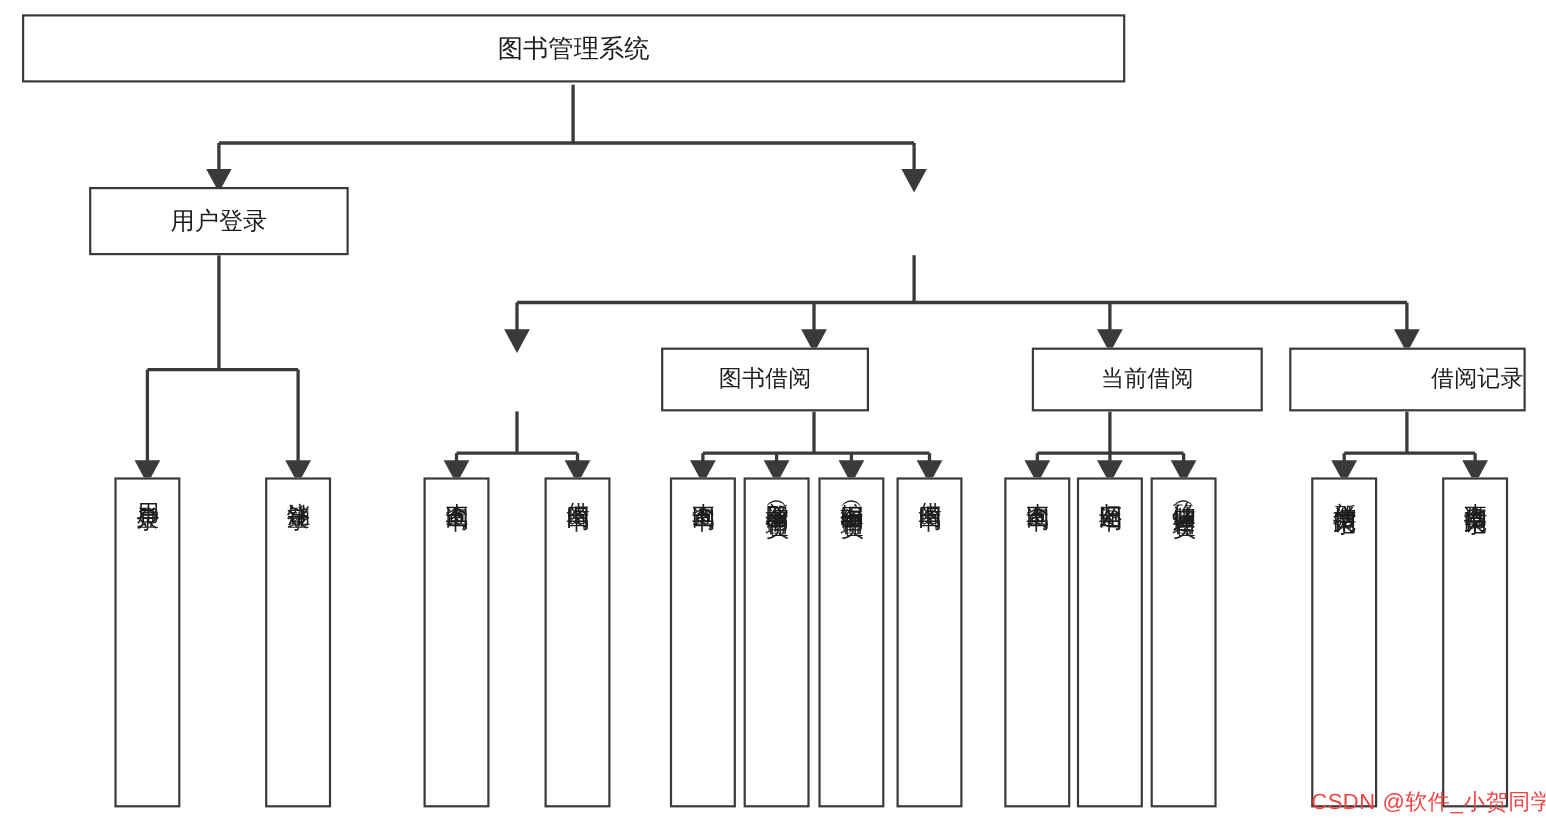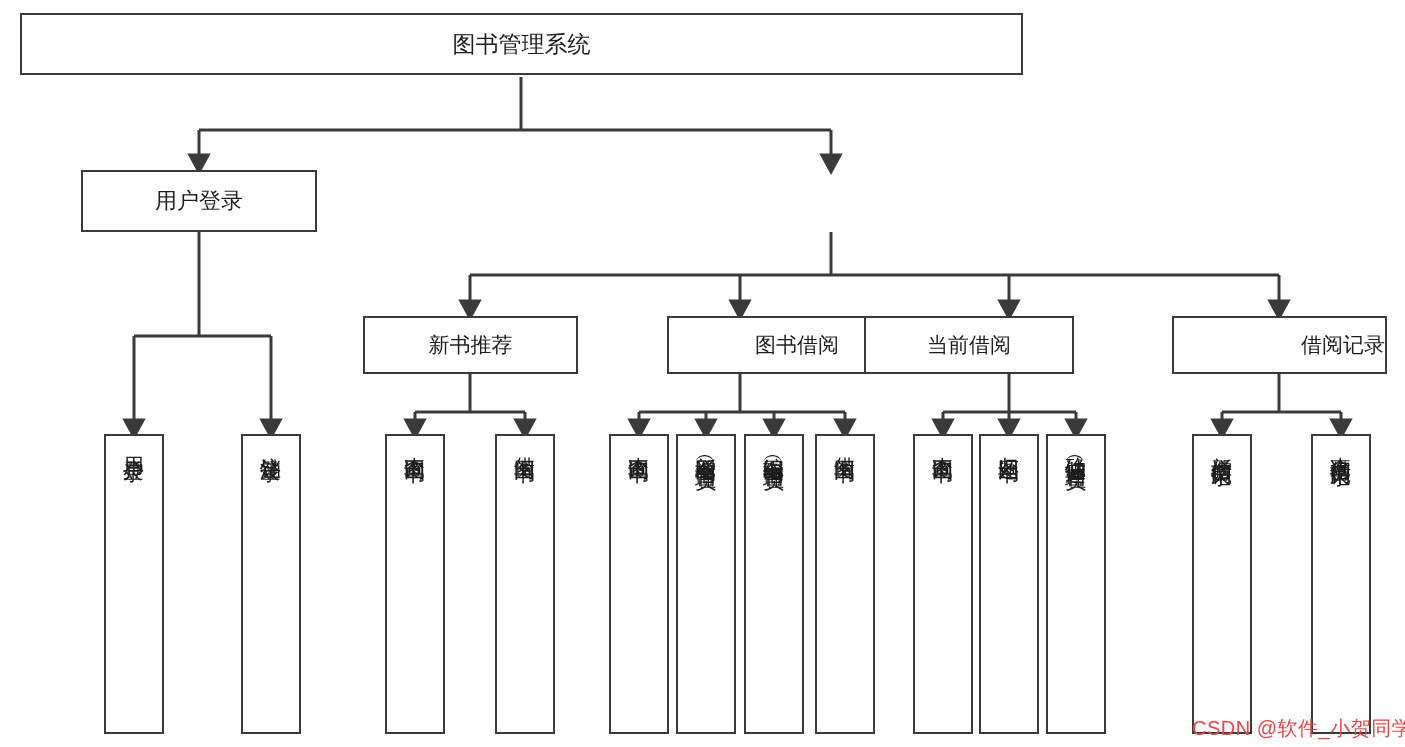--- a/index.html
+++ b/index.html
@@ -129,27 +129,24 @@
   </svg>
 
   <div class="node root" style="left:20px; top:13px; width:1003px; height:62px;">
     <span class="label">图书管理系统</span>
   </div>
 
   <div class="node level2" style="left:81px; top:170px; width:236px; height:62px;">
     <span class="label">用户登录</span>
   </div>
 
-  <div class="node level3" style="left:363px; top:316px; width:215px; height:58px;">
-    <span class="label">新书推荐</span>
-  </div>
-  <div class="node level3" style="left:667px; top:316px; width:260px; height:58px;">
+  <div class="node level3" style="left:601px; top:316px; width:189px; height:58px;">
     <span class="label">图书借阅</span>
   </div>
-  <div class="node level3" style="left:864px; top:316px; width:210px; height:58px;">
+  <div class="node level3" style="left:938px; top:316px; width:210px; height:58px;">
     <span class="label">当前借阅</span>
   </div>
   <div class="node level3" style="left:1172px; top:316px; width:215px; height:58px;justify-content:flex-end;">
     <span class="label">借阅记录</span>
   </div>
 
   <div class="node leaf" style="left:104px; top:434px; width:60px; height:300px;">
     <span class="label">用户登录</span>
   </div>
   <div class="node leaf" style="left:241px; top:434px; width:60px; height:300px;">

